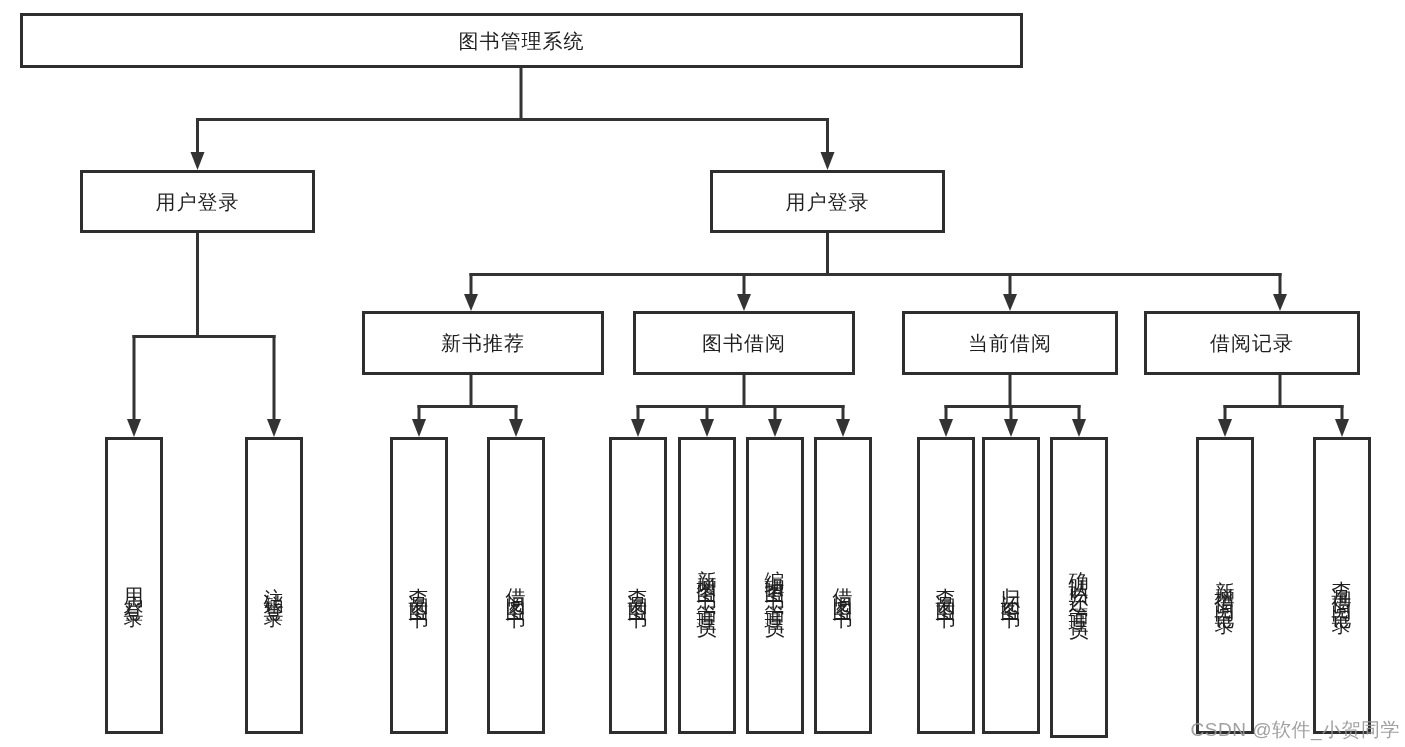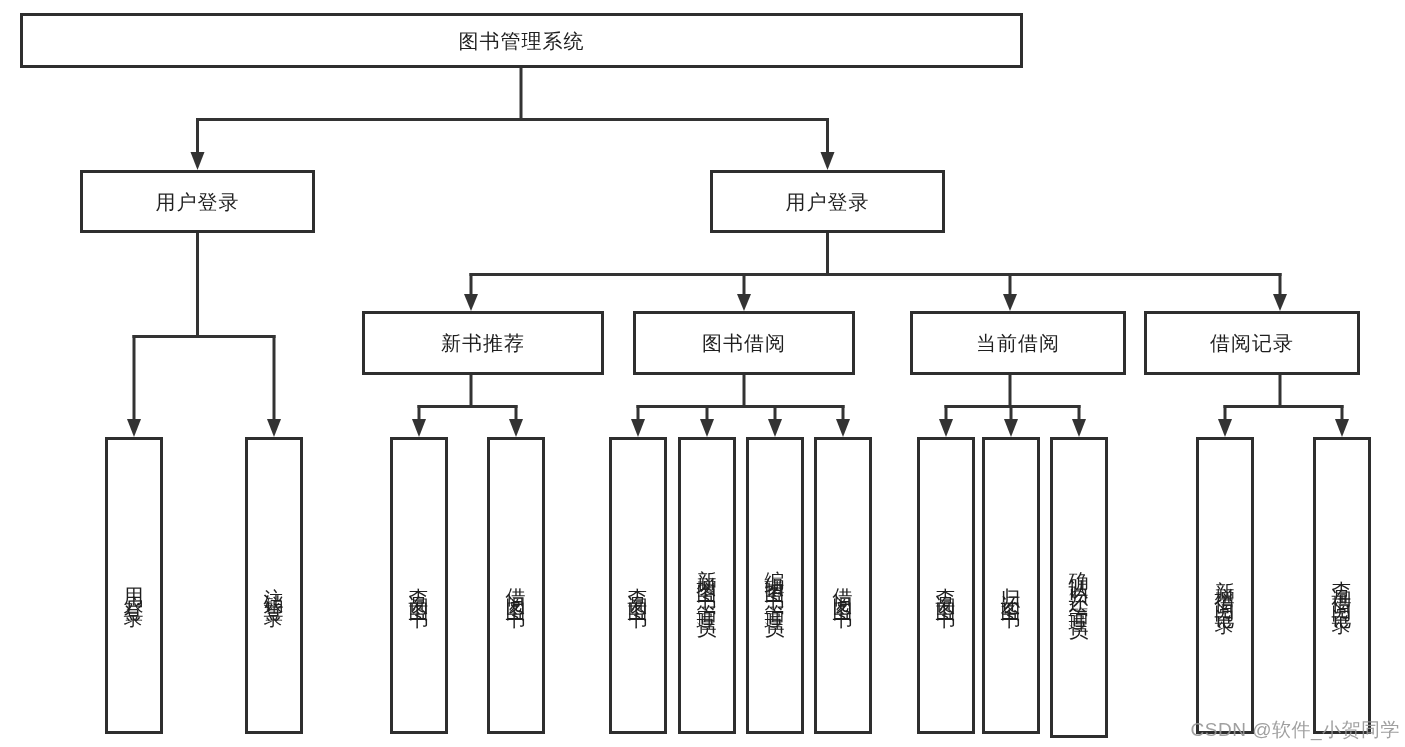--- a/index.html
+++ b/index.html
@@ -145,21 +145,21 @@
   <div class="box h-box" style="left:710px; top:170px; width:235px; height:63px;">
     <span>用户登录</span>
   </div>
 
   <div class="box h-box" style="left:362px; top:311px; width:242px; height:64px;">
     <span>新书推荐</span>
   </div>
   <div class="box h-box" style="left:633px; top:311px; width:222px; height:64px;">
     <span>图书借阅</span>
   </div>
-  <div class="box h-box" style="left:902px; top:311px; width:216px; height:64px;margin-left:8px;">
+  <div class="box h-box" style="left:902px; top:311px; width:216px; height:64px;">
     <span>当前借阅</span>
   </div>
   <div class="box h-box" style="left:1144px; top:311px; width:216px; height:64px;">
     <span>借阅记录</span>
   </div>
 
   <div class="box v-box" style="left:105px;">
     <span>用户登录</span>
   </div>
   <div class="box v-box" style="left:245px;">

